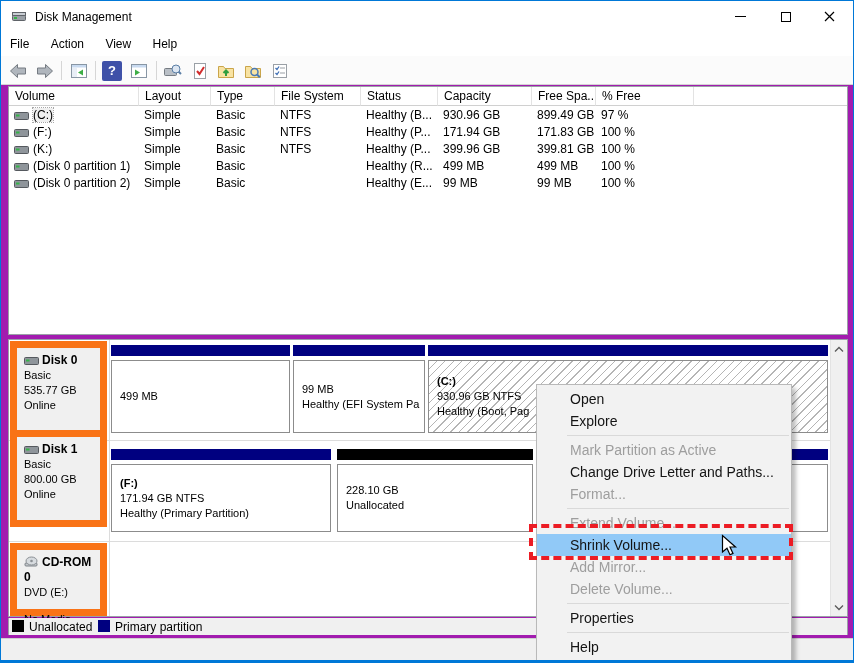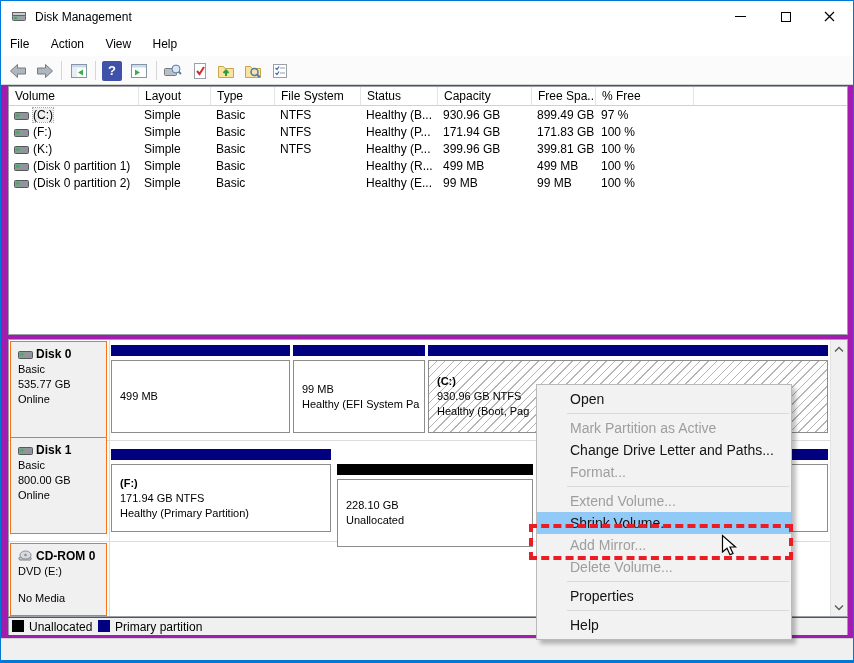--- a/index.html
+++ b/index.html
@@ -34,21 +34,21 @@
   .c0{left:0;width:130px;} .c1{left:130px;width:72px;} .c2{left:202px;width:64px;} .c3{left:266px;width:86px;}
   .c4{left:352px;width:77px;} .c5{left:429px;width:94px;} .c6{left:523px;width:64px;} .c7{left:587px;width:98px;} .c8{left:685px;width:153px;border-right:none;}
   .r0{top:20px;} .r1{top:37px;} .r2{top:54px;} .r3{top:71px;} .r4{top:88px;}
   .drive-ico { display:inline-block; vertical-align:-1px; margin-right:4px; }
   .vsel { background:#f0f0f0; outline:1px dotted #a8a8a8; }
 
   
   .bottompane { position:absolute; left:7px; top:338px; width:840px; height:278px; background:#fff; border:1px solid #9aa0a6; }
   .vline { position:absolute; left:100px; top:0; bottom:0; width:1px; background:#dcdcdc; }
   .hline { position:absolute; left:0; right:17px; height:1px; background:#dcdcdc; }
-  .disklabel { position:absolute; left:1px; width:97px; background:#f0f0f0; border:1px solid #f97316; padding:5px 0 0 7px; font-size:11px; line-height:15px; color:#000; }
+  .disklabel { position:absolute; left:1px; width:97px; background:#f0f0f0; border:7px solid #f97316; padding:5px 0 0 7px; font-size:11px; line-height:15px; color:#000; }
   .dname { font-size:12px; font-weight:bold; }
   .dname-row svg { vertical-align:-1px; margin-right:3px; }
   .gap { height:12px; }
 
   .partition { position:absolute; }
   .pband { height:11px; }
   .pband.primary { background:#000080; }
   .pband.unalloc { background:#000000; }
   .pbody { position:absolute; left:0; right:0; top:15px; bottom:3px; border:1px solid #8c8c8c; background:#fff;
            font-size:11px; line-height:15px; display:flex; flex-direction:column; justify-content:center;
@@ -291,38 +291,38 @@
     </div>
     <div class="partition" style="left:419px;top:5px;width:400px;height:91px">
       <div class="pband primary"></div>
       <div class="pbody hatch">
         <div class="plabel">(C:)</div>
         <div>930.96 GB NTFS</div>
         <div>Healthy (Boot, Pag</div>
       </div>
     </div>
 
-    <div class="disklabel" style="top:97px;height:97px">
+    <div class="disklabel" style="top:90px;height:97px">
       <div class="dname-row"><svg width="15" height="8">
             <rect x="0.5" y="0.5" width="14" height="7" rx="1" fill="#8f959b" stroke="#55595e"></rect>
             <rect x="2" y="2.5" width="3.5" height="2" fill="#36b34a"></rect>
           </svg><span class="dname">Disk 1</span></div>
       <div>Basic</div>
       <div>800.00 GB</div>
       <div>Online</div>
     </div>
     <div class="partition" style="left:102px;top:109px;width:220px;height:86px">
       <div class="pband primary"></div>
       <div class="pbody">
         <div class="plabel">(F:)</div>
         <div>171.94 GB NTFS</div>
         <div>Healthy (Primary Partition)</div>
       </div>
     </div>
-    <div class="partition" style="left:328px;top:124px;width:196px;height:86px">
+    <div class="partition" style="left:328px;top:109px;width:196px;height:86px">
       <div class="pband unalloc"></div>
       <div class="pbody">
         <div>228.10 GB</div>
         <div>Unallocated</div>
       </div>
     </div>
     <div class="partition" style="left:528px;top:109px;width:291px;height:86px">
       <div class="pband primary"></div>
       <div class="pbody"></div>
     </div>
@@ -356,20 +356,21 @@
     <span class="swatch sw-un"></span>
     <span class="lg-label lg-un">Unallocated</span>
     <span class="swatch sw-pr"></span>
     <span class="lg-label lg-pr">Primary partition</span>
   </div>
 
   <div class="statusbar"></div>
 
   <div class="context-menu">
     <div class="mi">Open</div>
+    <div class="mi">Explore</div>
     <div class="msep"></div>
     <div class="mi disabled">Mark Partition as Active</div>
     <div class="mi">Change Drive Letter and Paths...</div>
     <div class="mi disabled">Format...</div>
     <div class="msep"></div>
     <div class="mi disabled">Extend Volume...</div>
     <div class="mi highlight">Shrink Volume...</div>
     <div class="mi disabled">Add Mirror...</div>
     <div class="mi disabled">Delete Volume...</div>
     <div class="msep"></div>

